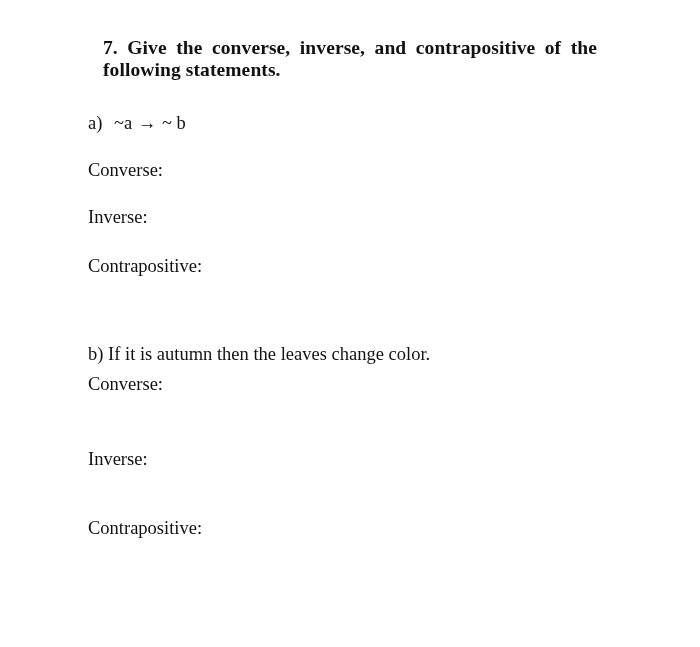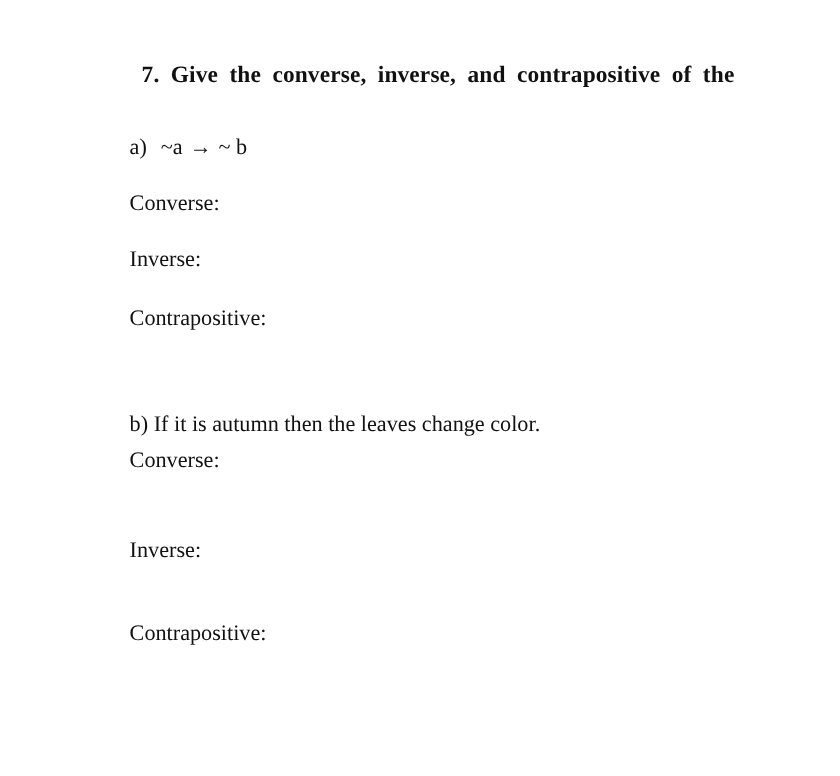--- a/index.html
+++ b/index.html
@@ -17,35 +17,35 @@
     }
     .heading {
       position: absolute;
       left: 103px;
       top: 37px;
       width: 500px;
       font-size: 19.5px;
       font-weight: bold;
       line-height: 22px;
       letter-spacing: 0.1px;
-      margin: 15px;
+      margin: 0;
     }
     .heading .line1 {
       display: block;
       text-align: justify;
       text-align-last: justify;
       width: 494px;
       word-spacing: 1px;
     }
     .heading .line2 {
       display: block;
     }
     .line {
       position: absolute;
-      left: 108px;
+      left: 88px;
       font-size: 18.5px;
       line-height: 22px;
       white-space: pre;
       margin: 0;
     }
     .statement-a { top: 112px; }
     .a-converse { top: 159px; }
     .a-inverse { top: 206px; }
     .a-contrapositive { top: 255px; }
     .statement-b { top: 327px; margin-top: 16px; }
@@ -53,20 +53,21 @@
     .b-inverse { top: 448px; }
     .b-contrapositive { top: 517px; }
     .stmt-label { margin-right: 7px; }
     .sym { margin: 0 1px; }
   </style>
 </head>
 <body>
 
 <div class="heading">
   <span class="line1"><span>7.</span>  <span>Give the converse, inverse, and contrapositive of the</span></span>
+  <span class="line2">following statements.</span>
 </div>
 
 <div class="line statement-a"><span class="stmt-label">a)</span> <span>~a</span> <span class="sym">→</span> <span>~ b</span></div>
 
 <div class="line a-converse">Converse:</div>
 <div class="line a-inverse">Inverse:</div>
 <div class="line a-contrapositive">Contrapositive:</div>
 
 <div class="line statement-b"><span>b)</span> <span>If it is autumn then the leaves change color.</span></div>
 

